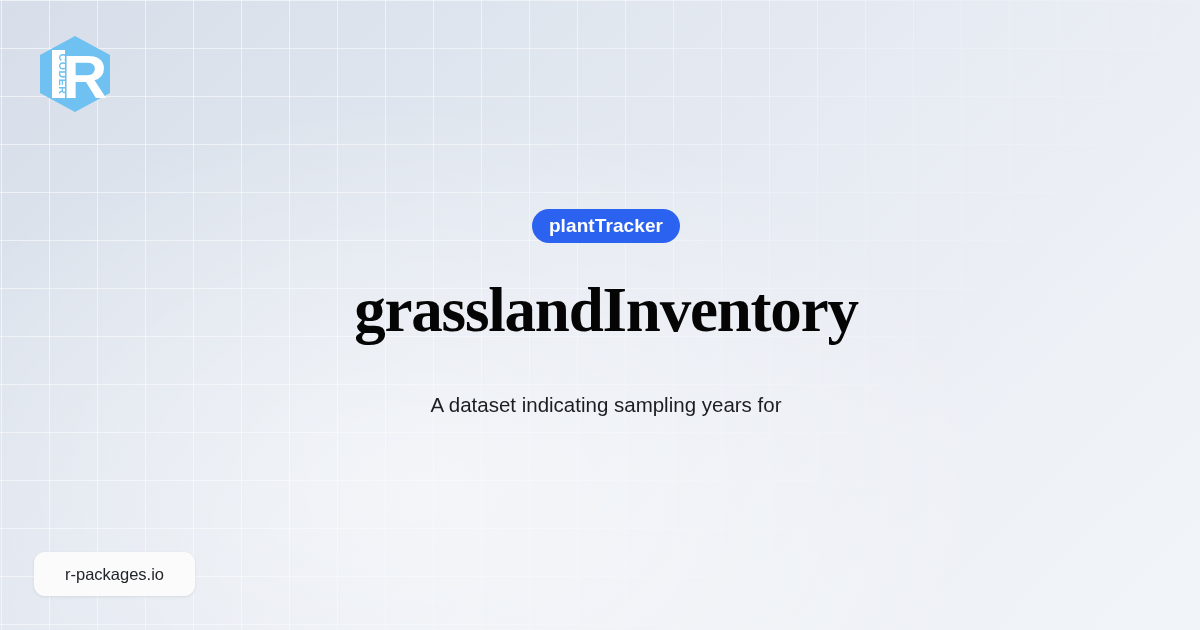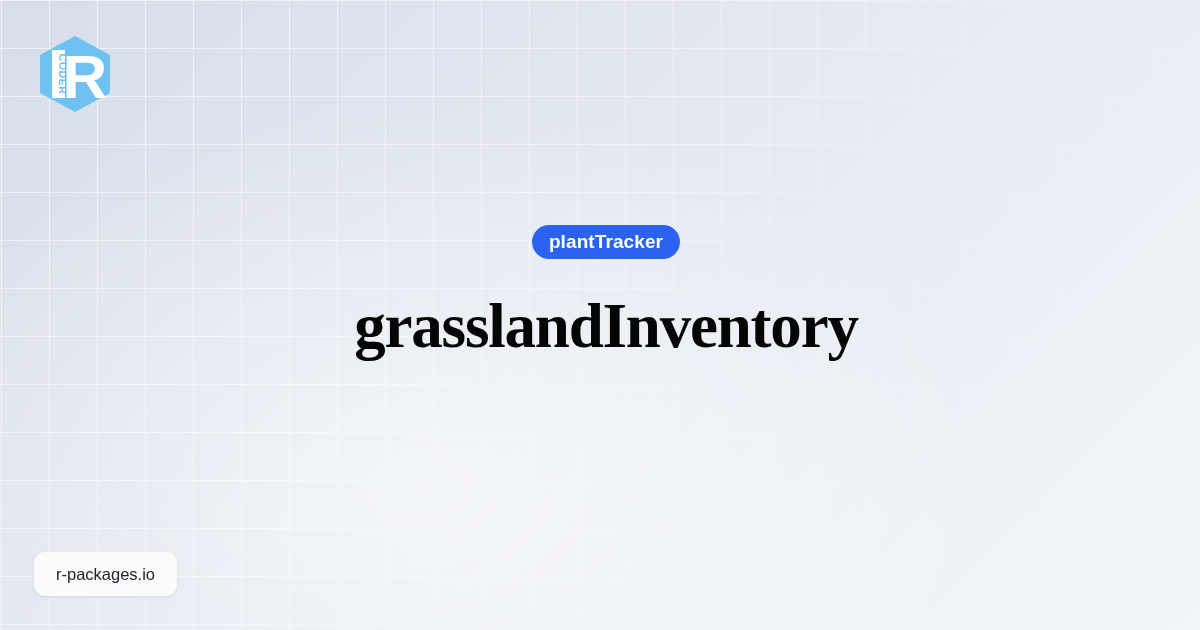--- a/index.html
+++ b/index.html
@@ -109,21 +109,21 @@
 
   
   #site-chip {
     position: absolute;
     left: 34px;
     bottom: 34px;
     background: #fbfbfc;
     color: #22252a;
     font-size: 16.5px;
     line-height: 1;
-    padding: 14px 22px;
+    padding: 14px 31px;
     border-radius: 11px;
     box-shadow: 0 1px 3px rgba(40,56,80,0.10);
     white-space: nowrap;
   }
 </style>
 </head>
 <body>
 
 <div id="og-card">
 
@@ -141,19 +141,20 @@
 
   <div id="hero">
 
     <div id="package-badge">plantTracker</div>
 
     <h1 id="hero-title">
       <span class="title-line">grasslandInventory</span>
     </h1>
 
     <p id="hero-subtitle">
+      <span class="sub-line">A dataset indicating sampling years for</span>
     </p>
 
   </div>
 
   <div id="site-chip">r-packages.io</div>
 
 </div>
 
 </body></html>

